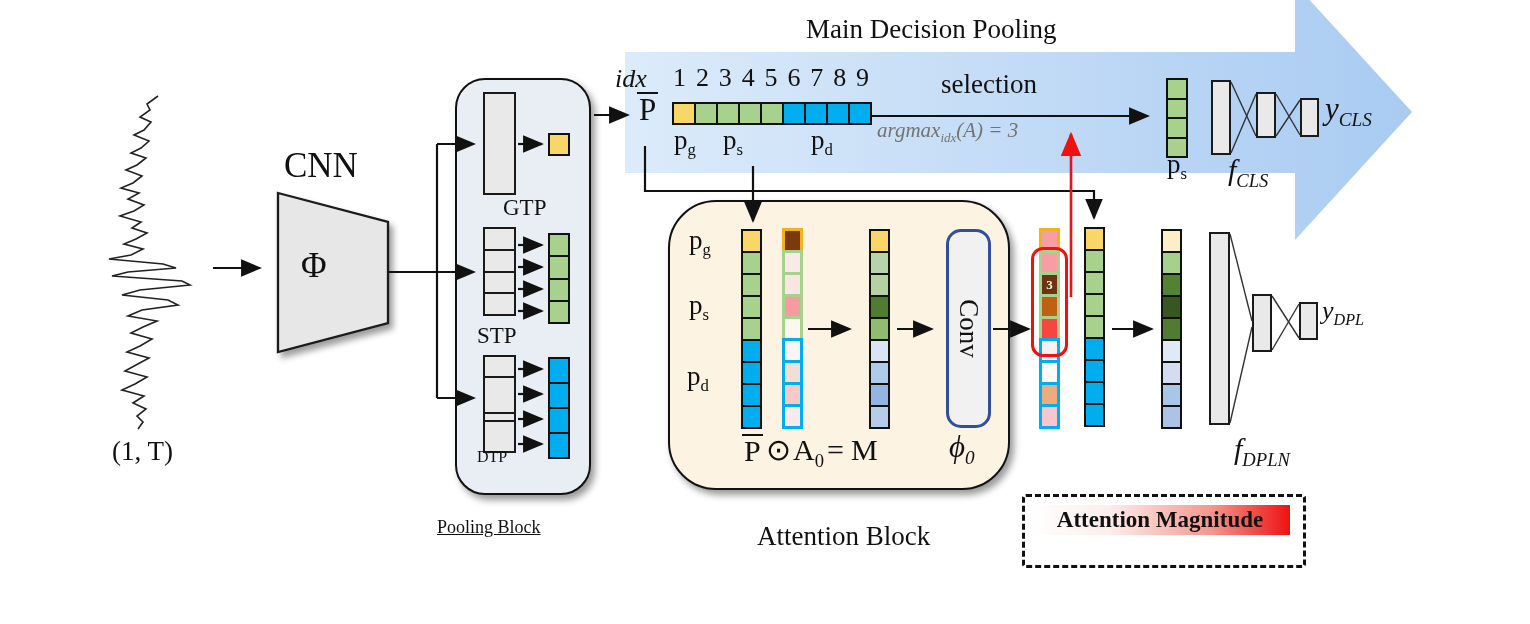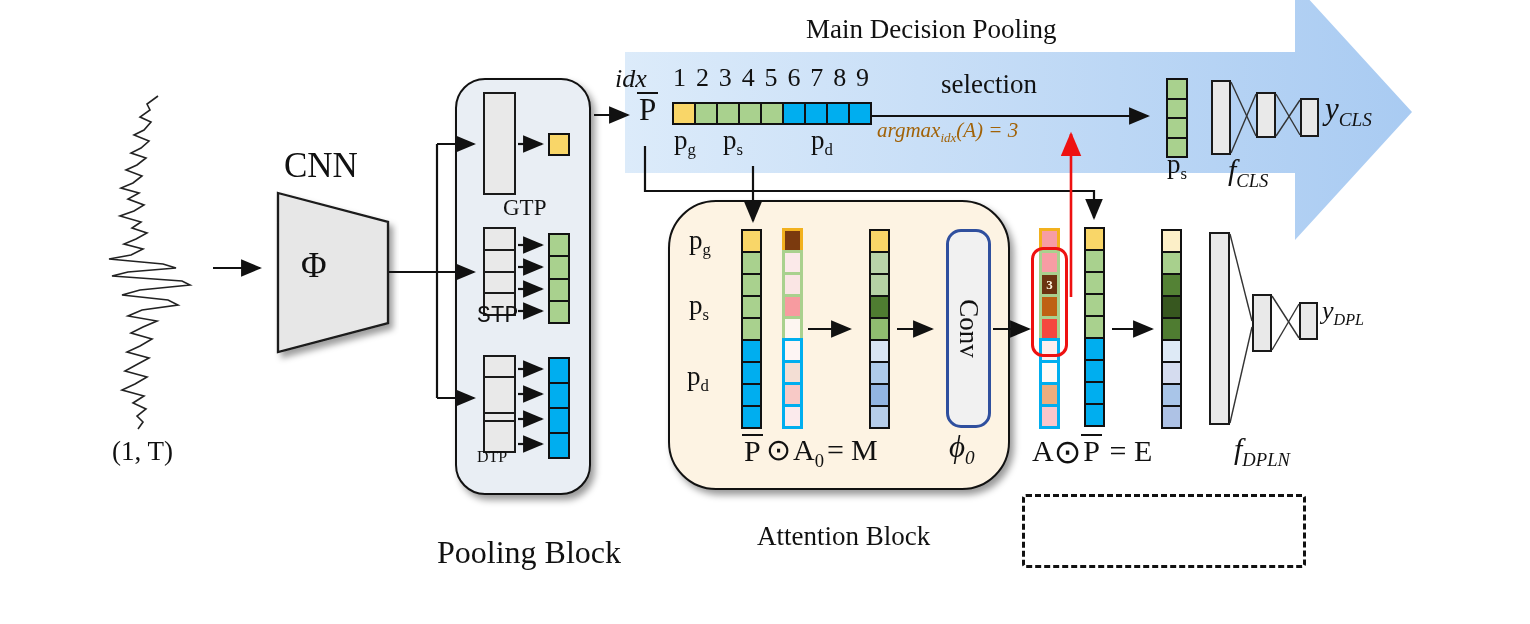--- a/index.html
+++ b/index.html
@@ -80,21 +80,21 @@
   <div class="vcol" style="left:548px;top:133px;">
     <div class="c" style="width:22px;height:23px;background:#F9D668;"></div>
   </div>
 
   <div class="gstack" style="left:483px;top:227px;">
     <div style="height:24px"></div>
       <div style="height:24px"></div>
       <div style="height:24px"></div>
       <div style="height:24px"></div>
   </div>
-  <div class="lbl" style="left:477px;top:304px;font-size:23px;font-family:Liberation Mono, monospace;">STP</div>
+  <div class="lbl" style="left:477px;top:324px;font-size:23px;">STP</div>
   <div class="vcol col4g" style="left:548px;top:233px;">
       <div class="c" style="background: rgb(169, 209, 142); border-color: rgb(17, 17, 17);"></div>
       <div class="c" style="background: rgb(169, 209, 142); border-color: rgb(17, 17, 17);"></div>
       <div class="c" style="background: rgb(169, 209, 142); border-color: rgb(17, 17, 17);"></div>
       <div class="c" style="background: rgb(169, 209, 142); border-color: rgb(17, 17, 17);"></div>
     </div>
 
   <div class="gstack" style="left:483px;top:355px;">
     <div style="height:23px"></div>
       <div style="height:38px"></div>
@@ -102,21 +102,21 @@
       <div style="height:33px"></div>
   </div>
   <div class="lbl" style="left:477px;top:449px;font-size:16px;">DTP</div>
   <div class="vcol col4b" style="left:548px;top:357px;">
       <div class="c" style="background: rgb(0, 174, 239); border-color: rgb(17, 17, 17);"></div>
       <div class="c" style="background: rgb(0, 174, 239); border-color: rgb(17, 17, 17);"></div>
       <div class="c" style="background: rgb(0, 174, 239); border-color: rgb(17, 17, 17);"></div>
       <div class="c" style="background: rgb(0, 174, 239); border-color: rgb(17, 17, 17);"></div>
     </div>
 
-  <div class="lbl" style="left:437px;top:536px;font-size:32px;">Pooling Block</div>
+  <div class="lbl" style="left:437px;top:518px;font-size:18px;text-decoration:underline;">Pooling Block</div>
 
   <div class="lbl" style="left:806px;top:15px;font-size:27px;">Main Decision Pooling</div>
   <div class="lbl ital" style="left:615px;top:65px;font-size:26px;">idx</div>
   <div class="idxrow" style="left:673px;top:63px;width:196px;font-size:26px;">
       <span>1</span>
       <span>2</span>
       <span>3</span>
       <span>4</span>
       <span>5</span>
       <span>6</span>
@@ -141,21 +141,21 @@
     </div>
 
   <div class="lbl" style="left:674px;top:126px;font-size:27px;">
     <span>p</span><sub>g</sub></div>
   <div class="lbl" style="left:723px;top:126px;font-size:27px;">
     <span>p</span><sub>s</sub></div>
   <div class="lbl" style="left:811px;top:126px;font-size:27px;">
     <span>p</span><sub>d</sub></div>
 
   <div class="lbl" style="left:941px;top:70px;font-size:27px;">selection</div>
-  <div class="lbl ital" style="left:877px;top:119px;font-size:21px;color:#a16207;">
+  <div class="lbl ital" style="left:877px;top:119px;font-size:21px;color:#737373;">
     <span>argmax</span><sub>idx</sub><span>(A) = 3</span>
   </div>
 
   <div class="vcol col4s" style="left:1166px;top:78px;">
       <div class="c" style="background: rgb(169, 209, 142); border-color: rgb(17, 17, 17);"></div>
       <div class="c" style="background: rgb(169, 209, 142); border-color: rgb(17, 17, 17);"></div>
       <div class="c" style="background: rgb(169, 209, 142); border-color: rgb(17, 17, 17);"></div>
       <div class="c" style="background: rgb(169, 209, 142); border-color: rgb(17, 17, 17);"></div>
     </div>
   <div class="lbl" style="left:1167px;top:150px;font-size:27px;">
@@ -243,24 +243,20 @@
       <div class="c" style="background: rgb(169, 209, 142); border-color: rgb(17, 17, 17);"></div>
       <div class="c" style="background: rgb(169, 209, 142); border-color: rgb(17, 17, 17);"></div>
       <div class="c" style="background: rgb(169, 209, 142); border-color: rgb(17, 17, 17);"></div>
       <div class="c" style="background: rgb(169, 209, 142); border-color: rgb(17, 17, 17);"></div>
       <div class="c" style="background: rgb(0, 174, 239); border-color: rgb(17, 17, 17);"></div>
       <div class="c" style="background: rgb(0, 174, 239); border-color: rgb(17, 17, 17);"></div>
       <div class="c" style="background: rgb(0, 174, 239); border-color: rgb(17, 17, 17);"></div>
       <div class="c" style="background: rgb(0, 174, 239); border-color: rgb(17, 17, 17);"></div>
     </div>
 
-  <div class="lbl" style="left:1032px;top:434px;font-size:30px;">
-    <span>A</span><span style="font-size:33px;vertical-align:-2px;">⊙</span><span class="pbar">P</span>
-    <span>=</span> <span>E</span>
-  </div>
 
   <div class="vcol" style="left:1161px;top:229px;">
       <div class="c" style="background: rgb(252, 239, 200); border-color: rgb(17, 17, 17);"></div>
       <div class="c" style="background: rgb(168, 208, 141); border-color: rgb(17, 17, 17);"></div>
       <div class="c" style="background: rgb(84, 130, 53); border-color: rgb(17, 17, 17);"></div>
       <div class="c" style="background: rgb(55, 87, 31); border-color: rgb(17, 17, 17);"></div>
       <div class="c" style="background: rgb(79, 124, 49); border-color: rgb(17, 17, 17);"></div>
       <div class="c" style="background: rgb(222, 234, 246); border-color: rgb(17, 17, 17);"></div>
       <div class="c" style="background: rgb(213, 220, 239); border-color: rgb(17, 17, 17);"></div>
       <div class="c" style="background: rgb(169, 197, 232); border-color: rgb(17, 17, 17);"></div>
@@ -270,20 +266,23 @@
   <div class="grayrect" style="left:1209px;top:232px;width:21px;height:193px;"></div>
   <div class="grayrect" style="left:1252px;top:294px;width:20px;height:58px;"></div>
   <div class="grayrect" style="left:1299px;top:302px;width:19px;height:38px;"></div>
   <div class="lbl ital" style="left:1234px;top:433px;font-size:30px;">
     <span>f</span><sub>DPLN</sub></div>
   <div class="lbl ital" style="left:1322px;top:297px;font-size:26px;text-align:right;">
     <span>y</span><sub>DPL</sub></div>
 
   <div class="abs" style="left:1022px;top:494px;width:284px;height:74px;box-sizing:border-box;
        border:3px dashed #111;border-radius:4px;background:#fff;"></div>
+  <div class="legend-grad" style="left:1030px;top:505px;width:260px;height:30px;">
+    <span style="font-weight:bold;font-size:23px;">Attention Magnitude</span>
+  </div>
 
   <svg width="1530" height="624">
     <defs>
       <marker id="ab" markerWidth="10" markerHeight="9" refX="8.6" refY="4" orient="auto">
         <path d="M0,0 L9.5,4 L0,8 z" fill="#111"></path>
         </marker>
       <marker id="ar" markerWidth="10" markerHeight="9" refX="8.6" refY="4" orient="auto">
         <path d="M0,0 L9.5,4 L0,8 z" fill="#EE1111"></path>
         </marker>
     </defs>

